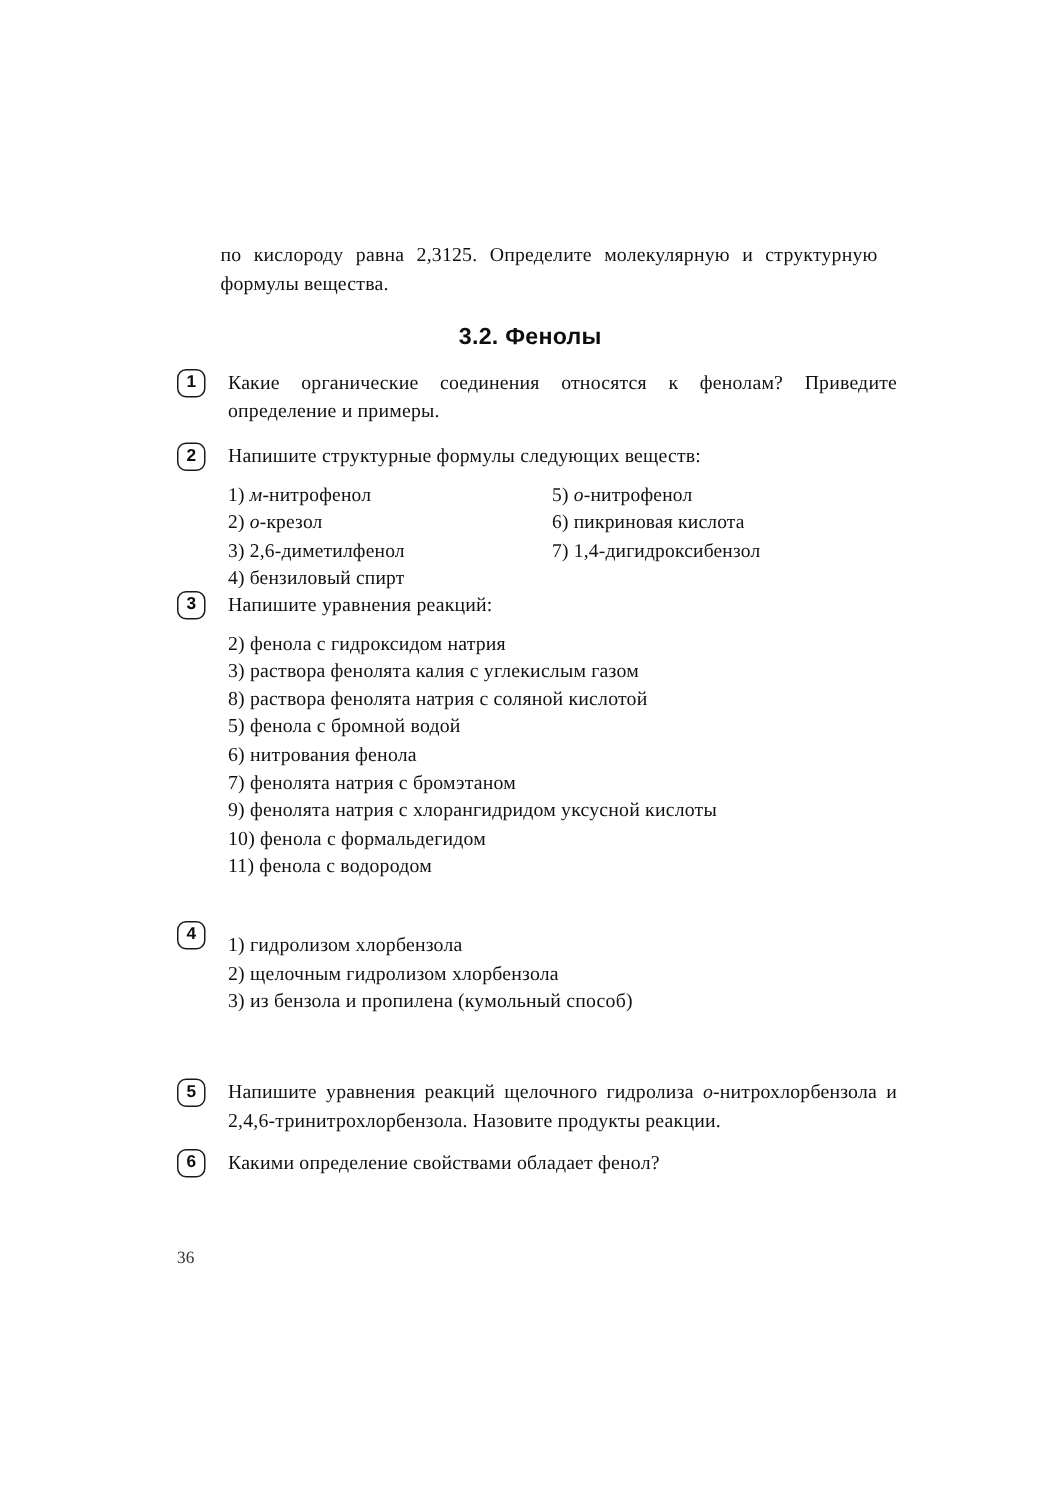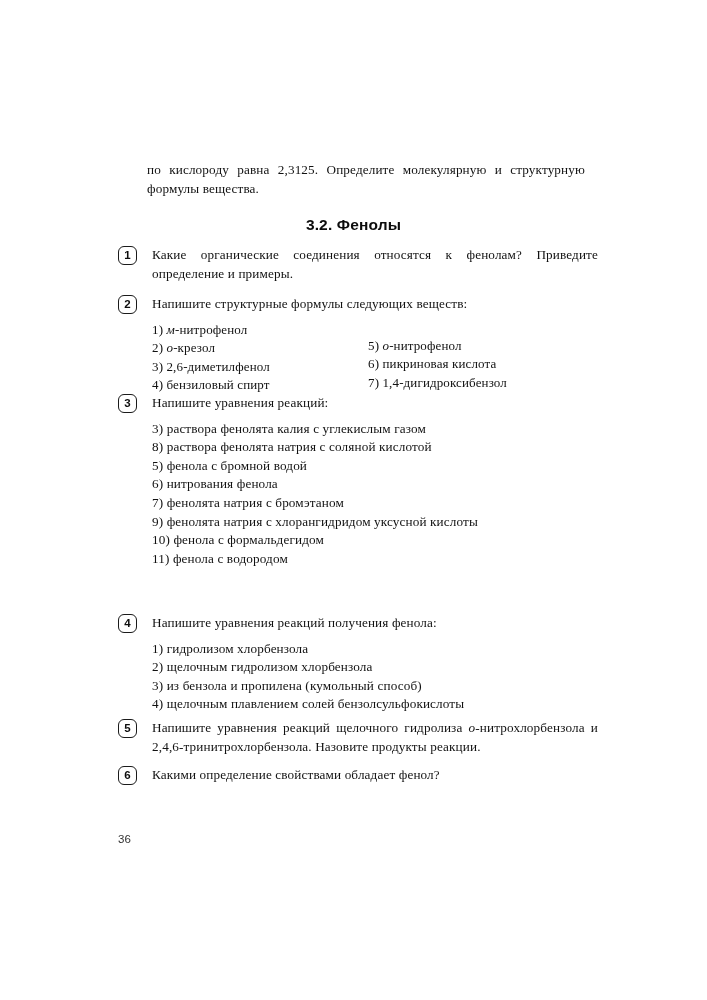--- a/index.html
+++ b/index.html
@@ -108,39 +108,39 @@
     height: 78px;
   }
   .cols .col-a {
     position: absolute;
     left: 0;
     top: 0;
   }
   .cols .col-b {
     position: absolute;
     left: 216px;
-    top: 16px;
+    top: 0;
   }
   .cols .li {
     display: block;
     font-size: 13px;
     line-height: 18.6px;
     white-space: nowrap;
   }
 
   i.it {
     font-style: italic;
   }
 
   
   .folio {
     position: absolute;
     left: 118px;
     top: 833px;
-    font-family: Liberation Sans, sans-serif;
+    font-family: Liberation Serif, serif;
     font-size: 11.5px;
     color: #333333;
     text-align: center;
   }
 </style>
 </head>
 <body>
 
 <div class="page">
 
@@ -173,41 +173,40 @@
         </div>
       </div>
     </div>
   </div>
 
   <div class="q" style="top:394px;">
     <div class="badge">3</div>
     <div class="q-body">
       <span class="q-lead">Напишите уравнения реакций:</span>
       <div class="sublist">
+        <span class="li">2) фенола с гидроксидом натрия</span>
         <span class="li">3) раствора фенолята калия с углекислым газом</span>
         <span class="li">8) раствора фенолята натрия с соляной кислотой</span>
         <span class="li">5) фенола с бромной водой</span>
         <span class="li">6) нитрования фенола</span>
         <span class="li">7) фенолята натрия с бромэтаном</span>
         <span class="li">9) фенолята натрия с хлорангидридом уксусной кислоты</span>
         <span class="li">10) фенола с формальдегидом</span>
         <span class="li">11) фенола с водородом</span>
       </div>
     </div>
   </div>
 
   <div class="q" style="top:614px;">
     <div class="badge">4</div>
     <div class="q-body">
-      <span class="q-lead">Напишите уравнения реакций получения фенола:</span>
       <div class="sublist">
         <span class="li">1) гидролизом хлорбензола</span>
         <span class="li">2) щелочным гидролизом хлорбензола</span>
         <span class="li">3) из бензола и пропилена (кумольный способ)</span>
-        <span class="li">4) щелочным плавлением солей бензолсульфокислоты</span>
       </div>
     </div>
   </div>
 
   <div class="q" style="top:719px;">
     <div class="badge">5</div>
     <div class="q-body">
       <span class="q-lead"><span>Напишите уравнения реакций щелочного гидролиза </span><i class="it">о</i><span>-нитрохлорбензола и 2,4,6-тринитрохлорбензола. Назовите продукты реакции.</span></span>
     </div>
   </div>

